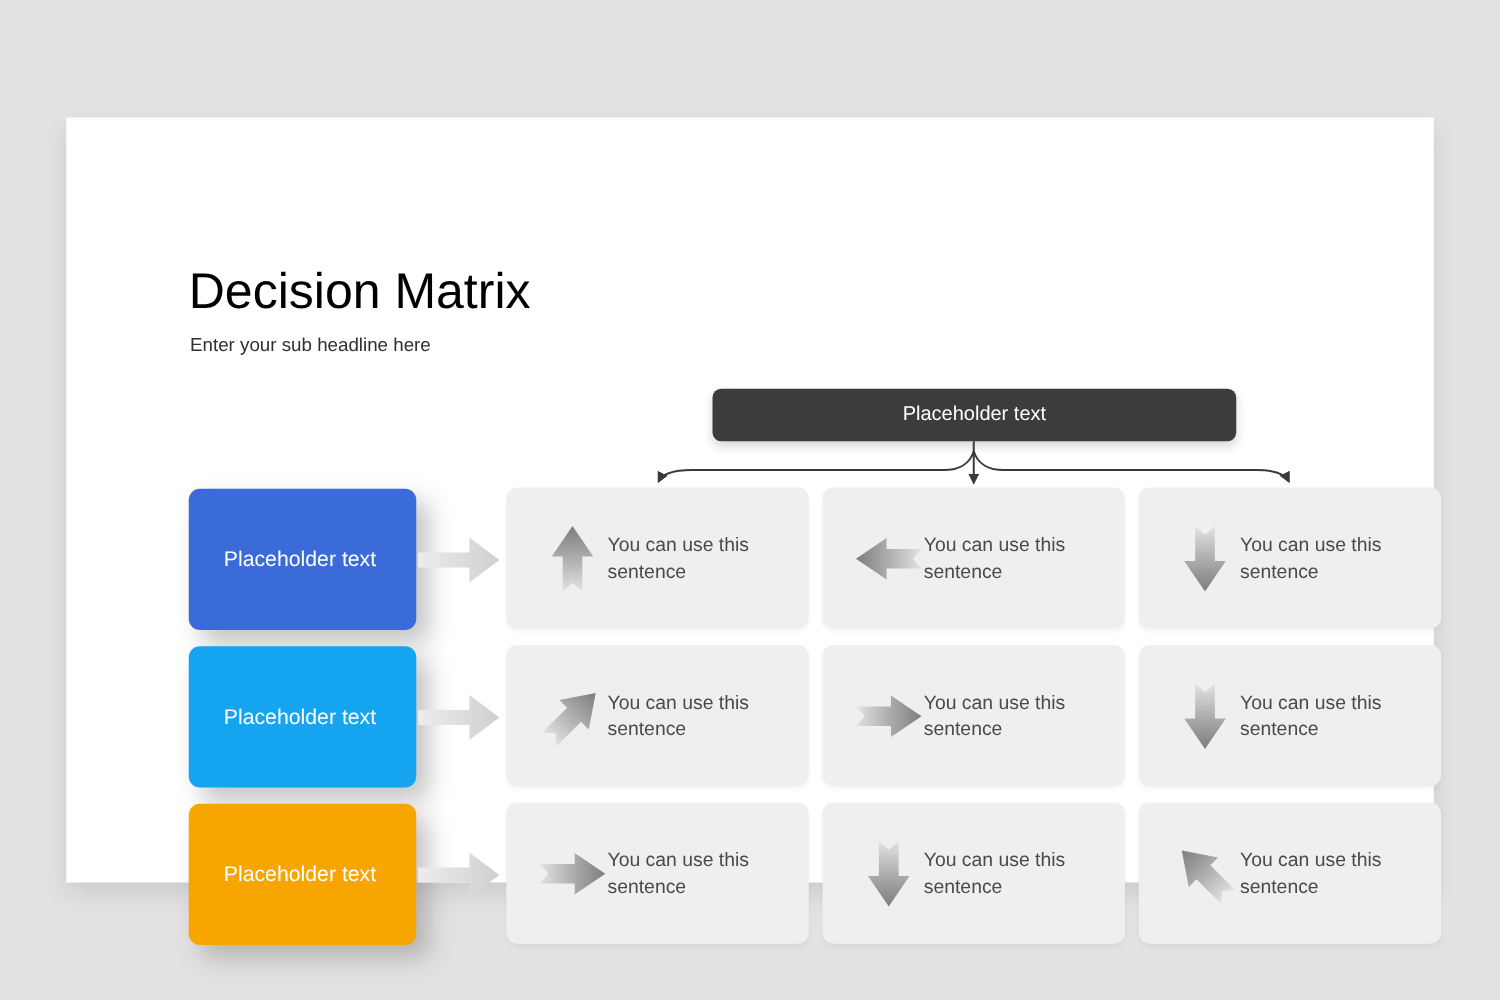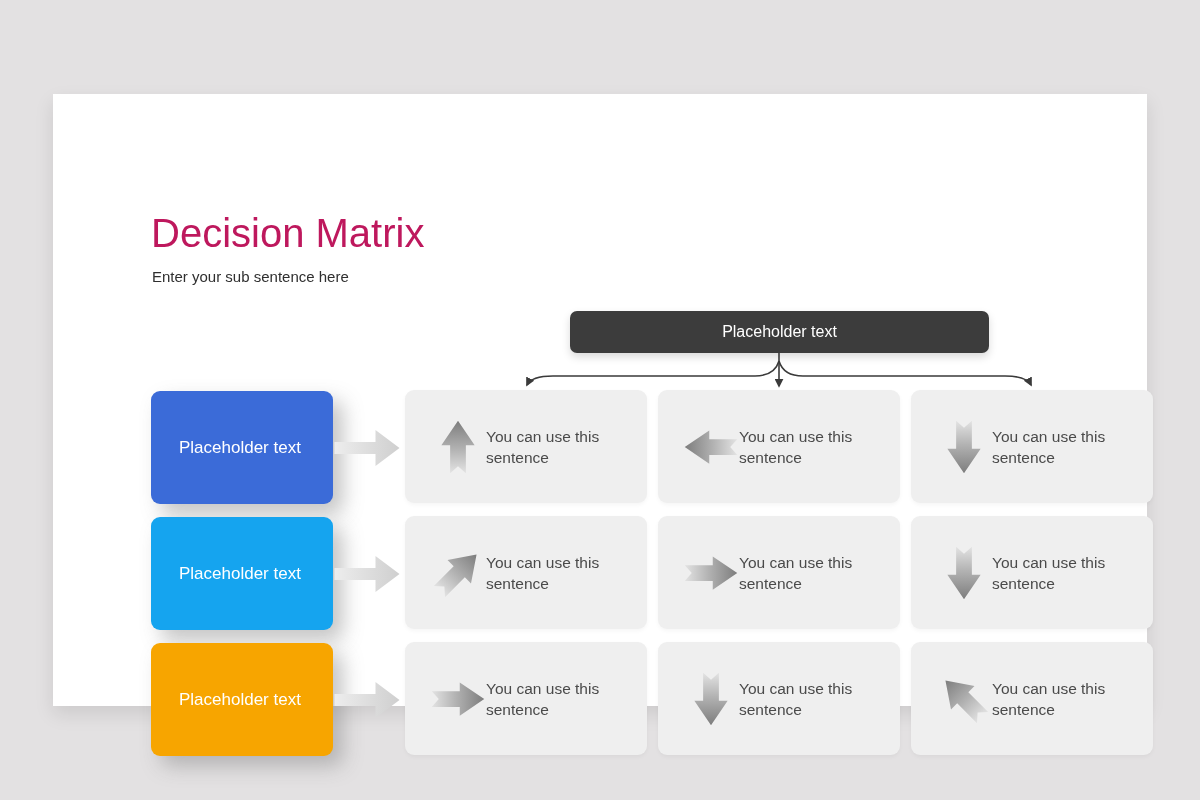--- a/index.html
+++ b/index.html
@@ -10,21 +10,21 @@
   .stage {
     position:relative; width:1200px; height:800px;
     background:#e3e1e2; overflow:hidden;
   }
   .slide {
     position:absolute; left:53px; top:94px; width:1094px; height:612px;
     background:#ffffff; box-shadow:0 8px 18px rgba(0,0,0,0.10);
   }
   .title {
     position:absolute; left:98px; top:117px;
-    font-size:40px; color:#be185d; font-weight:400; letter-spacing:0;
+    font-size:40px; color:#000000; font-weight:400; letter-spacing:0;
   }
   .subtitle {
     position:absolute; left:99px; top:174px;
     font-size:15px; color:#2f2f2f;
   }
   .header-box {
     position:absolute; left:517px; top:217px; width:419px; height:42px;
     border-radius:7px; display:flex; align-items:center; justify-content:center;
     color:#ffffff; font-size:16px; box-shadow:0 4px 8px rgba(0,0,0,0.15);
   }
@@ -91,21 +91,21 @@
     <marker id="ah" viewBox="0 0 10 10" refX="8" refY="5" markerWidth="9" markerHeight="9" markerUnits="userSpaceOnUse" orient="auto">
       <path d="M0,0 L10,5 L0,10 Z" fill="#3a3a3a"></path>
     </marker>
   </defs>
 </svg>
 
 <div class="stage">
   <div class="slide">
 
     <div class="title">Decision Matrix</div>
-    <div class="subtitle">Enter your sub sentence here</div>
+    <div class="subtitle">Enter your sub headline here</div>
 
     <div class="header-box" style="background: rgb(60, 60, 60);">
       <span>Placeholder text</span>
     </div>
 
     <svg class="connector" width="540" height="44" viewBox="0 0 540 44">
       <path class="cline" d="M266,1 L266,34" marker-end="url(#ah)"></path>
       <path class="cline" d="M266,9 C263,19 254,24 242,24 L40,24 C26,24 17,27 14,33" marker-end="url(#ah)"></path>
       <path class="cline" d="M266,9 C269,19 278,24 290,24 L492,24 C506,24 515,27 518,33" marker-end="url(#ah)"></path>
     </svg>

